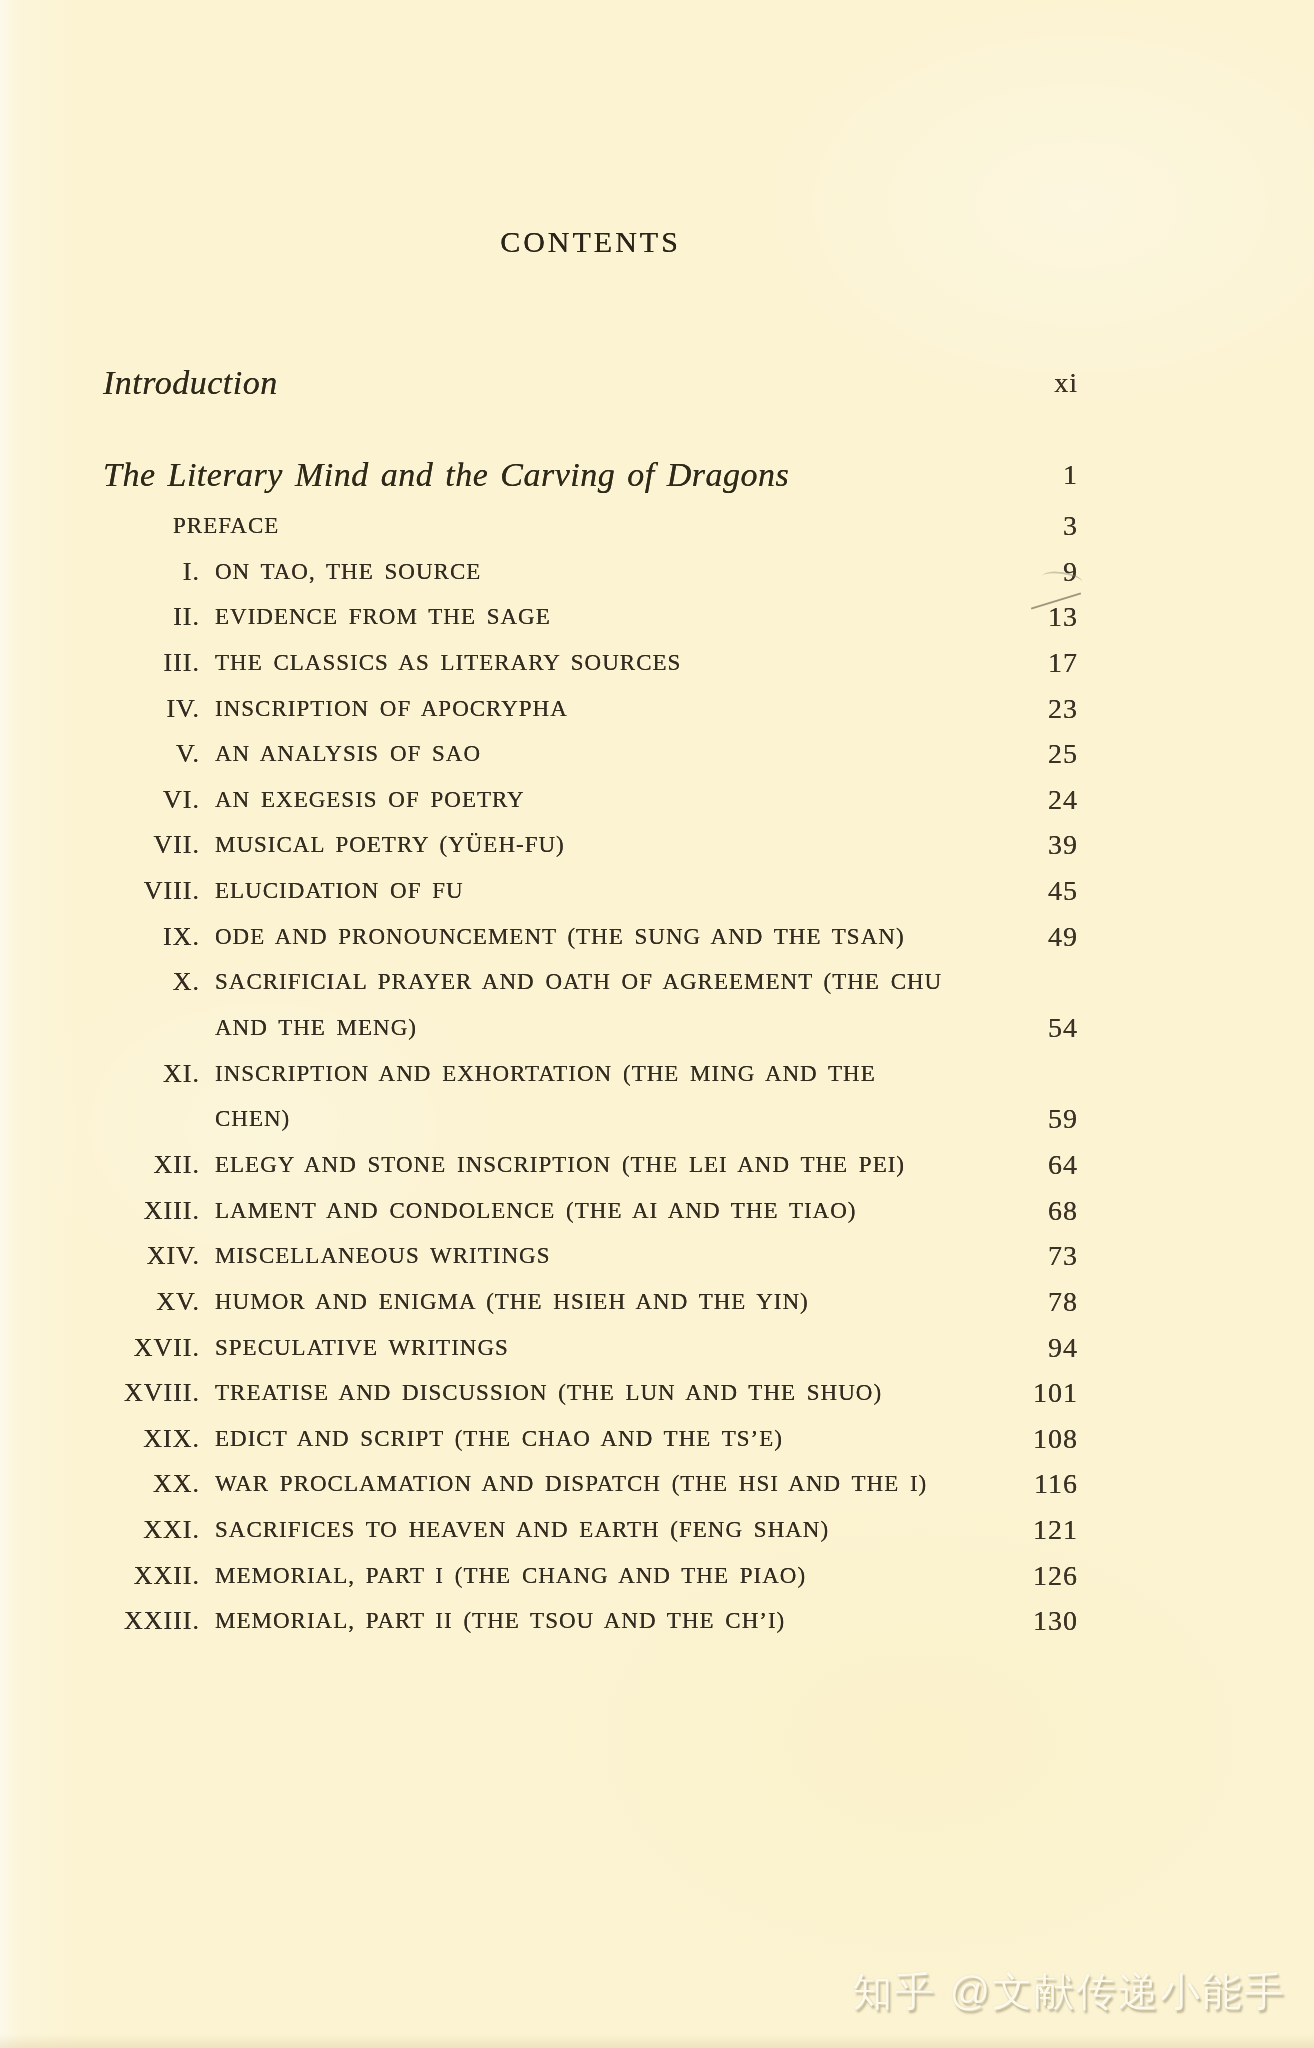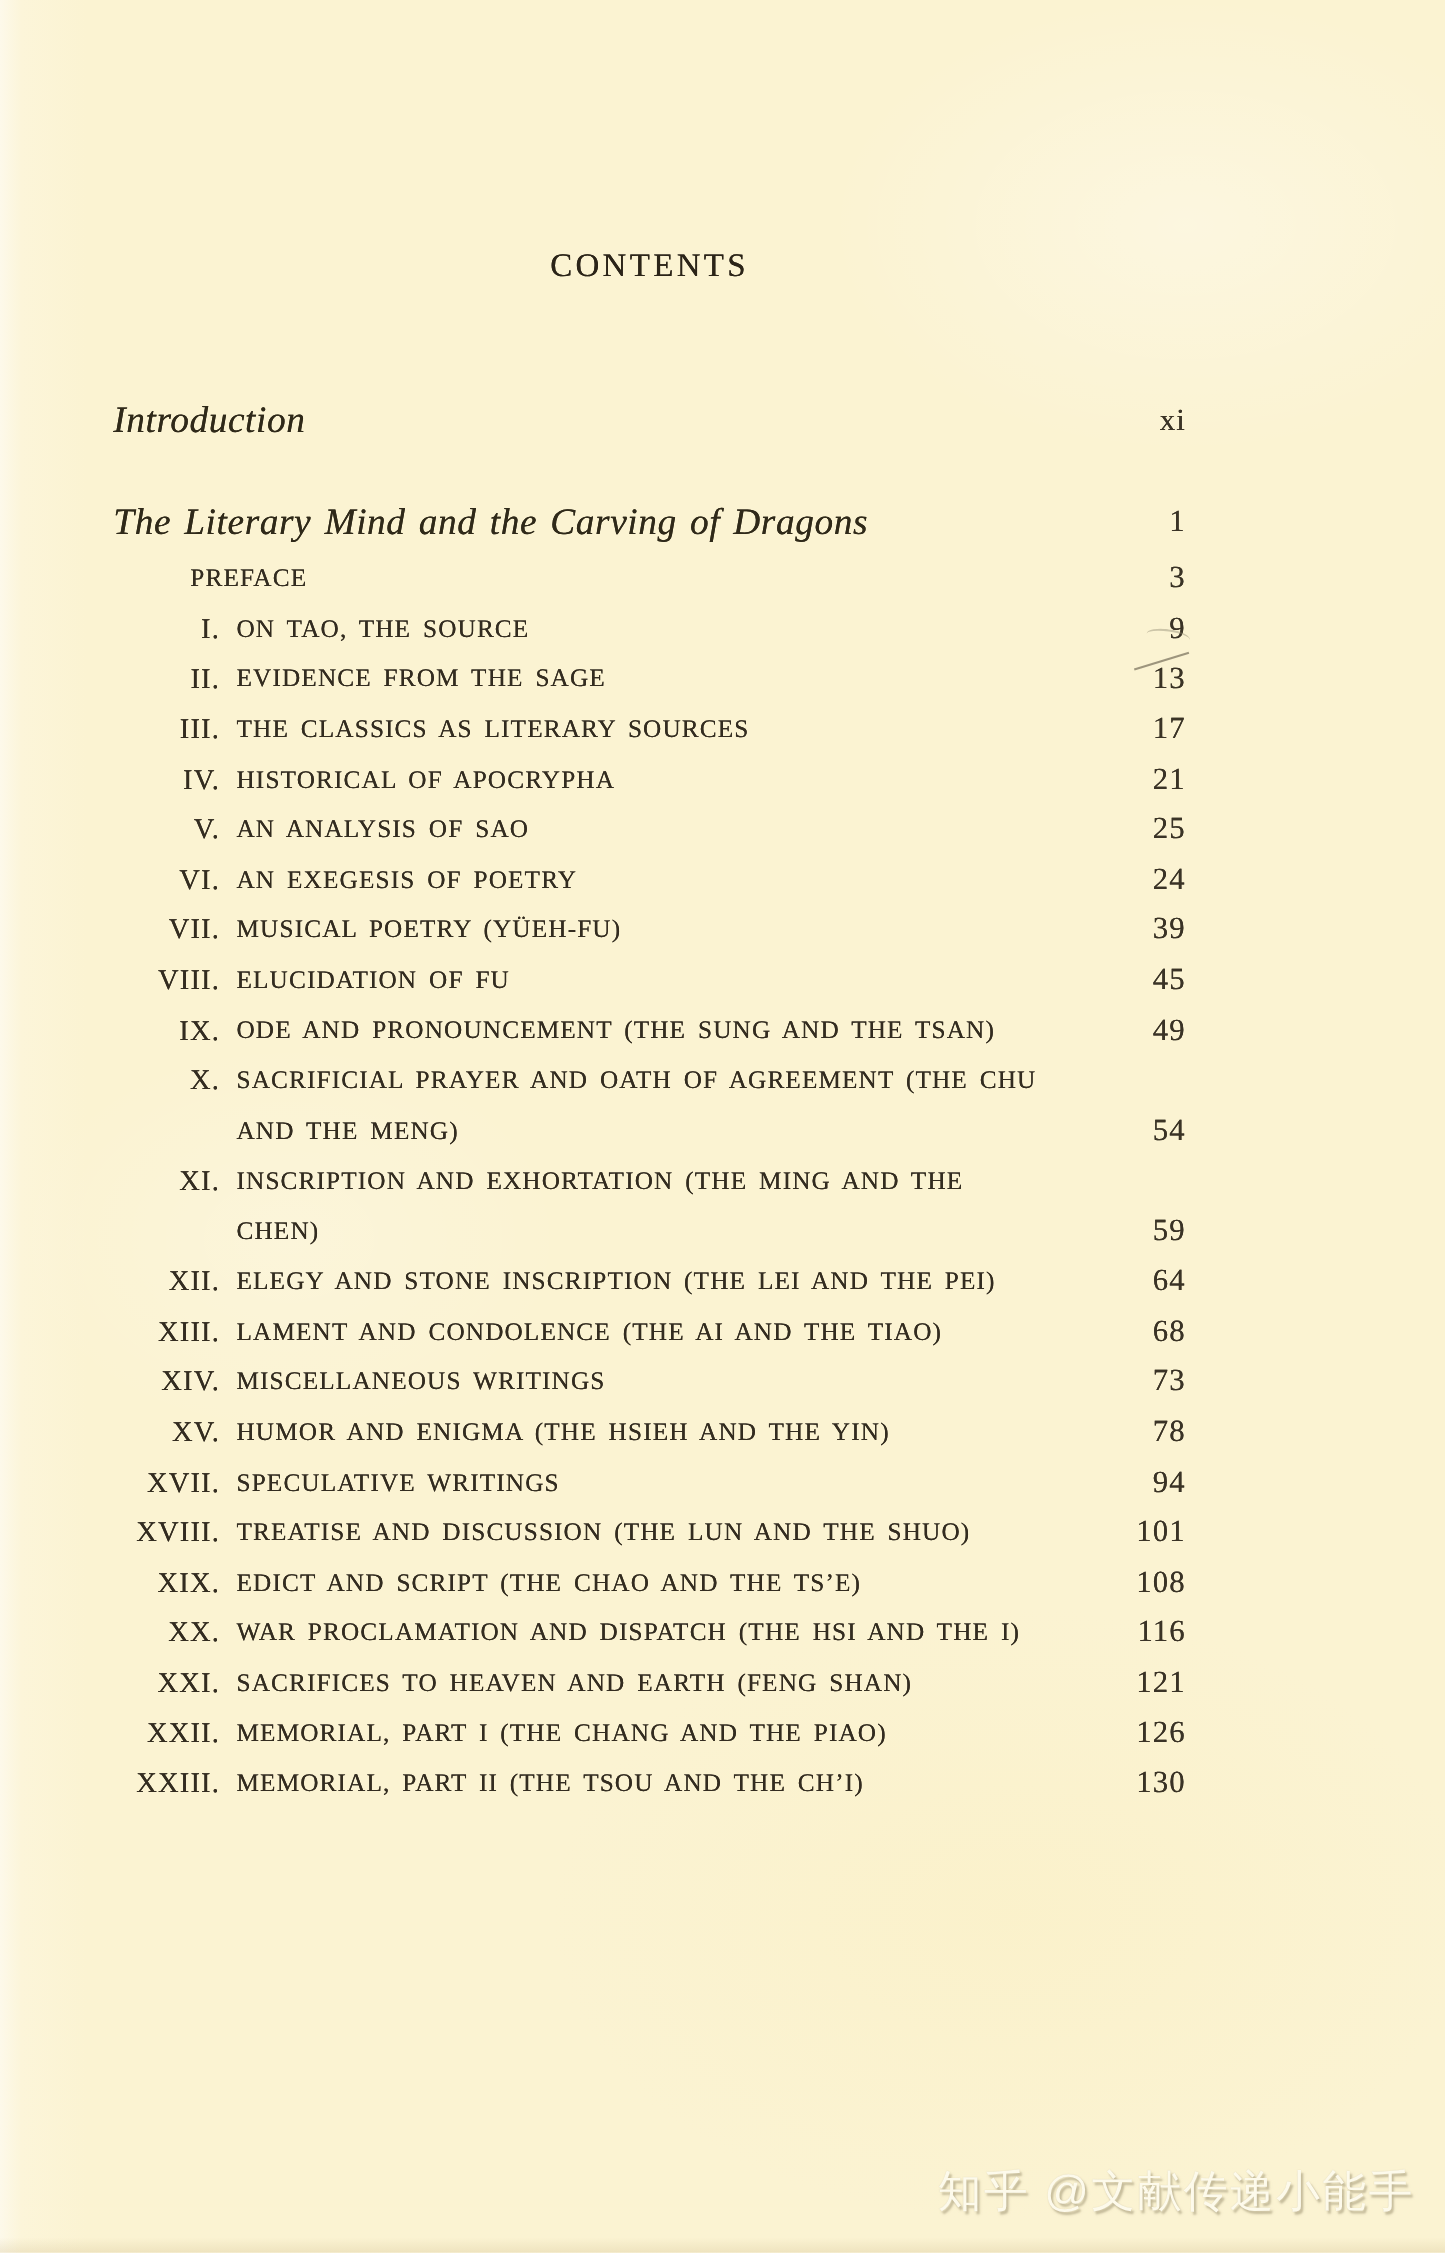--- a/index.html
+++ b/index.html
@@ -115,22 +115,22 @@
         <span class="title">EVIDENCE FROM THE SAGE</span>
         <span class="pg">13</span>
       </div>
       <div class="row">
         <span class="num">III.</span>
         <span class="title">THE CLASSICS AS LITERARY SOURCES</span>
         <span class="pg">17</span>
       </div>
       <div class="row">
         <span class="num">IV.</span>
-        <span class="title">HISTORICAL OF APOCRYPHA</span>
-        <span class="pg">21</span>
+        <span class="title">INSCRIPTION OF APOCRYPHA</span>
+        <span class="pg">23</span>
       </div>
       <div class="row">
         <span class="num">V.</span>
         <span class="title">AN ANALYSIS OF SAO</span>
         <span class="pg">25</span>
       </div>
       <div class="row">
         <span class="num">VI.</span>
         <span class="title">AN EXEGESIS OF POETRY</span>
         <span class="pg">24</span>

